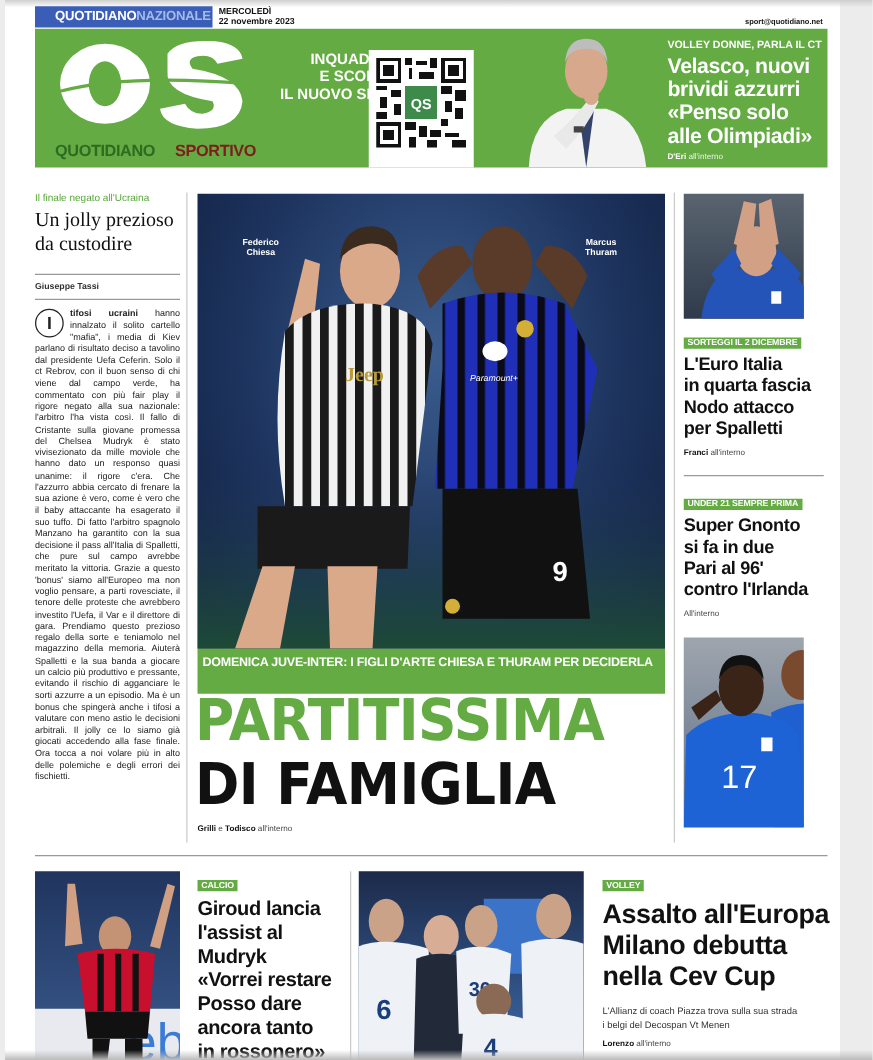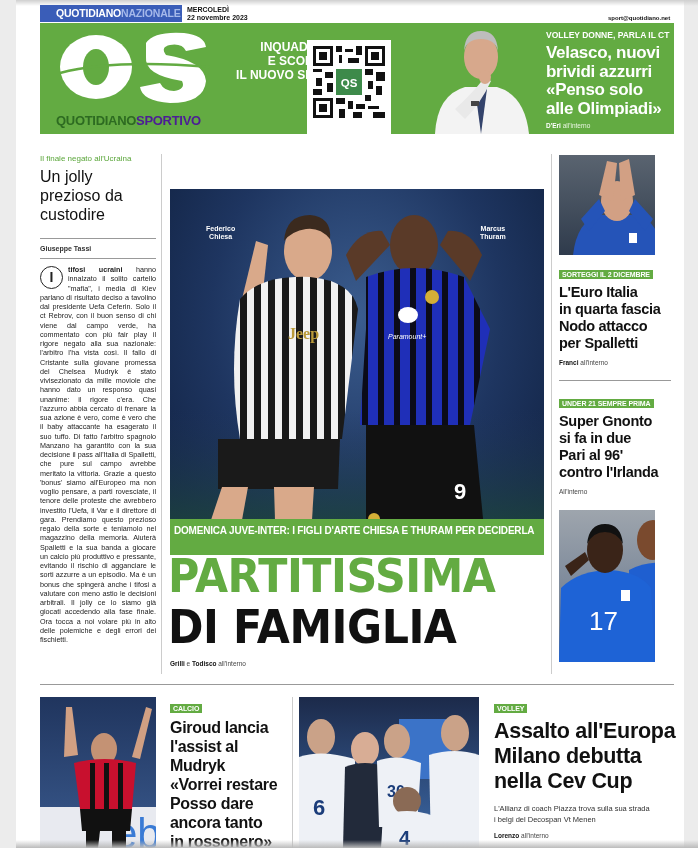--- a/index.html
+++ b/index.html
@@ -1,59 +1,59 @@
 <!DOCTYPE html>
 <html><head>
 <meta charset="utf-8">
 <style>
   * { box-sizing: border-box; margin: 0; padding: 0; }
   html, body { width: 698px; height: 848px; overflow: hidden; background: #ececec; }
   body { font-family: "Liberation Sans", sans-serif; color: #111; position: relative; }
 
-  .page { position: absolute; left: 16px; top: 0; width: 668px; height: 848px; background: #fff; padding-left: 36px; }
+  .page { position: absolute; left: 4px; top: 0; width: 668px; height: 848px; background: #fff; padding-left: 36px; }
   .shade-top { position:absolute; left:0; top:0; width:698px; height:6px; background: linear-gradient(#cfcfcf,#fff0); }
 
   
   .nazionale { position:absolute; left:24px; top:5px; width:142px; height:17px; background:#3a5db8;
     color:#fff; font-weight:bold; font-size:10.5px; line-height:17px; padding-left:16px; letter-spacing:-0.2px; }
   .nazionale .light { color:#a6b9ea; }
   .dateline { position:absolute; left:171px; top:6px; font-size:7px; font-weight:bold; line-height:8px; color:#111; }
   .email { position:absolute; left:592px; top:15px; font-size:6px; font-weight:bold; color:#111; }
 
   .banner { position:absolute; left:24px; top:23px; width:634px; height:111px; background:#63ab42; overflow:hidden; }
   .qs-logo { position:absolute; left:14px; top:6px; width:160px; height:78px; }
   .sportivo { position:absolute; left:16px; top:90px; font-size:13px; font-weight:bold; letter-spacing:-0.3px; }
   .sportivo .dark { color:#2d6b21; }
-  .sportivo .white { color:#4c1d95; }
+  .sportivo .white { color:#7f1d1d;margin-left:16px; }
   .promo { position:absolute; left:183px; top:17px; width:102px; text-align:right; color:#fff;
     font-weight:bold; font-size:12px; line-height:14px; }
   .qr { position:absolute; left:267px; top:17px; width:84px; height:105px; background:#fff; padding:6px; }
   .qr svg { width:72px; height:72px; display:block; }
   .coach { position:absolute; left:385px; top:0px; width:112px; height:111px; }
   .volley-kicker { position:absolute; left:506px; top:7px; color:#fff; font-size:8.5px; font-weight:bold;text-align:center; }
   .volley-head { position:absolute; left:506px; top:21px; color:#fff; font-size:17px; font-weight:bold;
     line-height:18.5px; width:128px; letter-spacing:-0.3px; }
   .volley-credit { position:absolute; left:506px; top:99px; font-size:6.5px; color:#e8f5e0; }
   .volley-credit b { color:#fff; }
 
   
   .col-left { position:absolute; left:24px; top:154px; width:116px; }
   .kicker-green { color:#5aa63a; font-size:8px; }
-  .left-title { font-size:16px; line-height:19px; margin-top:4px; color:#111; }
+  .left-title { font-size:16px; line-height:19px; margin-top:4px; color:#111;font-family:Liberation Serif, serif; }
   .rule { height:1px; background:#999; }
   .byline { font-size:7px; font-weight:bold; margin:6px 0; color:#333; }
   .body-text { font-size:7.2px; line-height:9.25px; text-align:justify; color:#222; hyphens:auto; }
   .dropcap { float:left; width:23px; height:23px; border:1.3px solid #222; border-radius:50%; margin:1px 5px 1px 0;
     text-align:center; font-weight:bold; font-size:14px; line-height:20px; }
   .body-text b { font-weight:bold; }
   .vsep { position:absolute; width:1px; background:#ccc; }
 
   
   .hero { position:absolute; left:154px; top:155px; width:374px; height:364px; overflow:hidden;
-    background: radial-gradient(ellipse at 50% 35%, #3b5d8f 0%, #1e3560 55%, #0f1f3d 100%); margin-top: 34px; }
+    background: radial-gradient(ellipse at 50% 35%, #3b5d8f 0%, #1e3560 55%, #0f1f3d 100%); }
   .hero-label { position:absolute; color:#fff; font-size:7px; font-weight:bold; text-align:center; line-height:8px; }
   .hero-caption { position:absolute; left:154px; top:519px; width:374px; height:36px; background:#63ab42; color:#fff;
     font-weight:bold; font-size:10px; line-height:24px; padding-left:4px; white-space:nowrap; letter-spacing:-0.2px; }
   .main-head1 { position:absolute; left:152px; top:549px; font-family:"DejaVu Sans", sans-serif; font-weight:bold;
     font-size:46px; line-height:54px; color:#63ab42; letter-spacing:-0.5px; transform:scaleX(0.93); transform-origin:left; }
   .main-head2 { position:absolute; left:152px; top:600px; font-family:"DejaVu Sans", sans-serif; font-weight:bold;
     font-size:46px; line-height:54px; color:#111; letter-spacing:-0.5px; transform:scaleX(0.93); transform-origin:left; }
   .main-credit { position:absolute; left:154px; top:660px; font-size:6.5px; color:#444; }
   .main-credit b { color:#111; }
 

